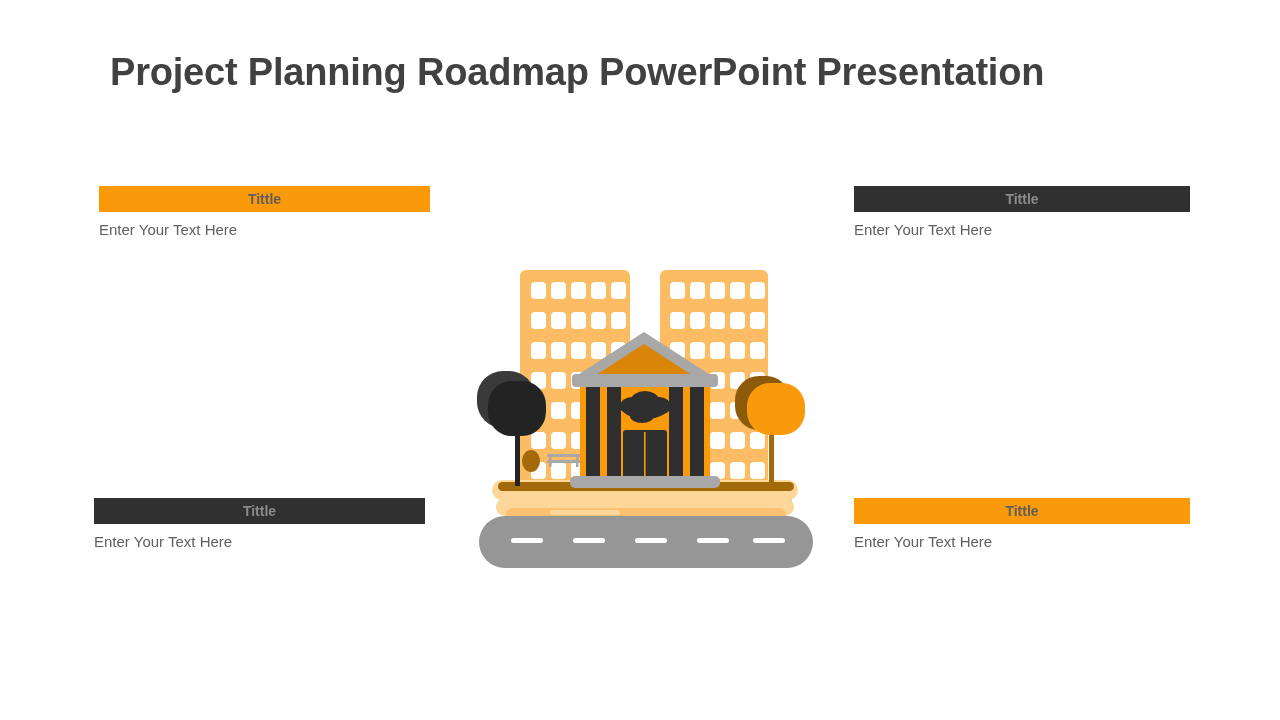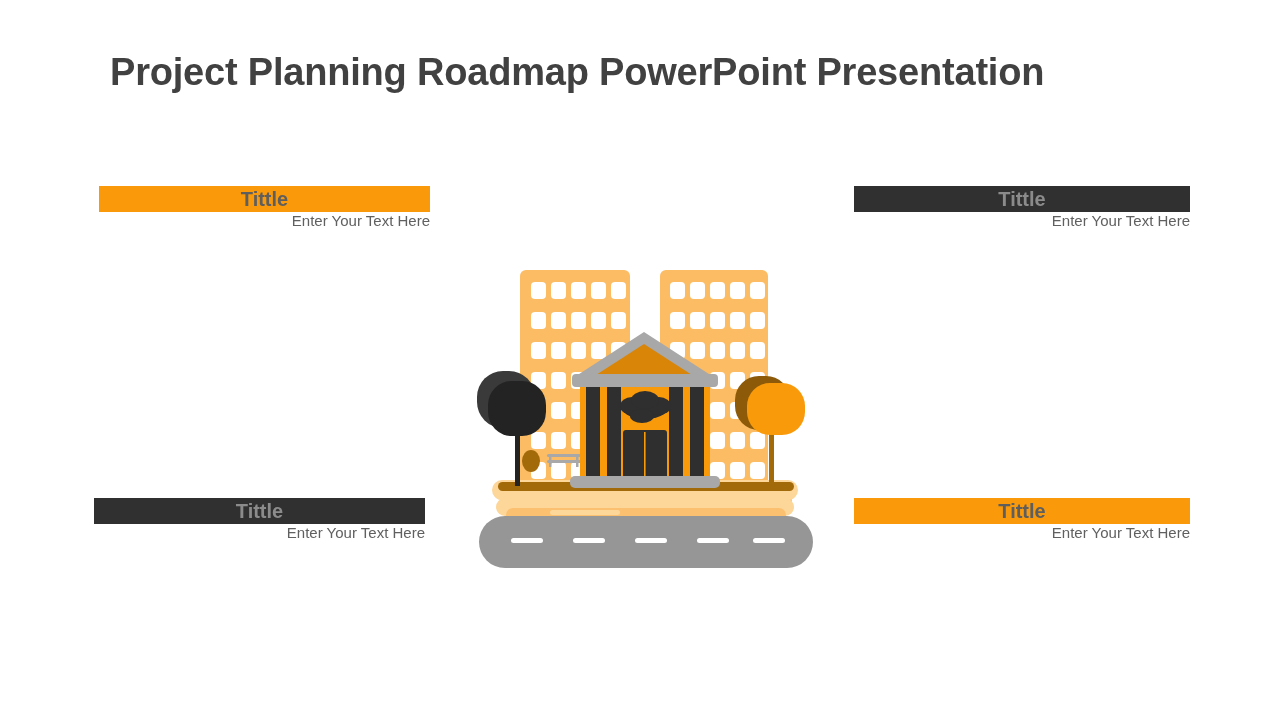--- a/index.html
+++ b/index.html
@@ -22,26 +22,27 @@
     letter-spacing: -0.2px;
     line-height: 48px;
     white-space: nowrap;
   }
 
   
   .block { position: absolute; }
   .block .bar {
     height: 26px;
     display: flex; align-items: center; justify-content: center;
-    font-size: 20px; font-weight: bold;
+    font-size: 14px; font-weight: bold;
   }
   .block .bar.orange { background: #FA9A0A; color: #5e5e5e; }
   .block .bar.dark   { background: #303030; color: #8b8b8b; }
   .block .caption {
-    text-align: right;
+    margin-top: 9px;
+    text-align: left;
     font-size: 15px;
     color: #606060;
   }
 
   #block-tl { left: 99px;  top: 186px; width: 331px; }
   #block-tr { left: 854px; top: 186px; width: 336px; }
   #block-bl { left: 94px;  top: 498px; width: 331px; }
   #block-br { left: 854px; top: 498px; width: 336px; }
 
   

